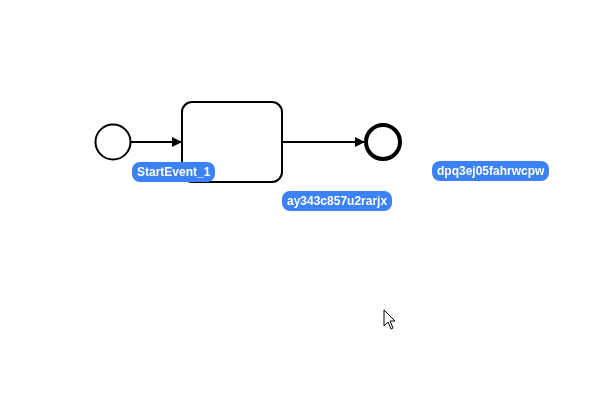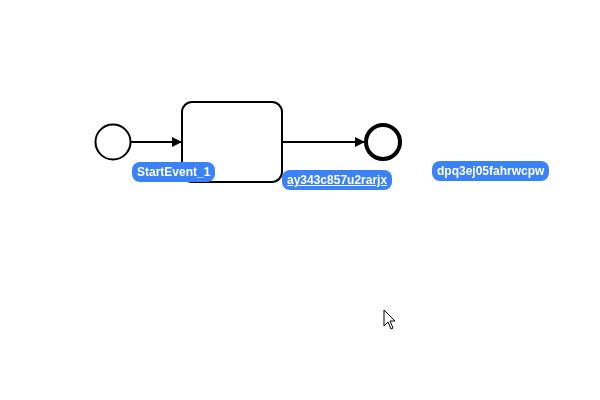--- a/index.html
+++ b/index.html
@@ -28,18 +28,18 @@
   </g>
   <g>
     <line x1="283" y1="142" x2="364" y2="142" stroke="#000" stroke-width="2" marker-end="url(#arrow)"></line>
   </g>
   <g>
     <circle cx="383" cy="142" r="17" fill="#fff" stroke="#000" stroke-width="4"></circle>
   </g>
 </svg>
 
 <div class="label" style="left:132px; top:162px;">StartEvent_1</div>
-<div class="label" style="left:282px; top:170px;text-decoration:underline;">ay343c857u2rarjx</div>
+<div class="label" style="left:282px; top:191px;">ay343c857u2rarjx</div>
 <div class="label" style="left:400px; top:161px;margin-left:32px;">dpq3ej05fahrwcpw</div>
 
 <svg class="cursor" width="14" height="22" viewBox="0 0 14 22">
   <path d="M1,1 L1,17 L5,13 L8,20 L10,19 L7,12 L12,12 Z" fill="#fff" stroke="#000" stroke-width="1"></path>
 </svg>
 
 </body></html>

